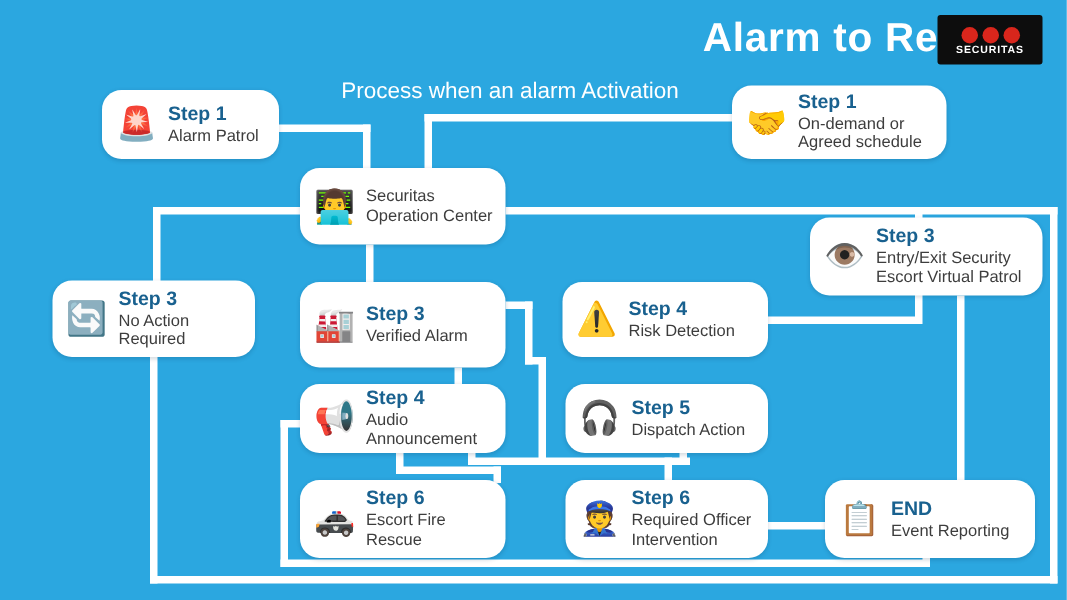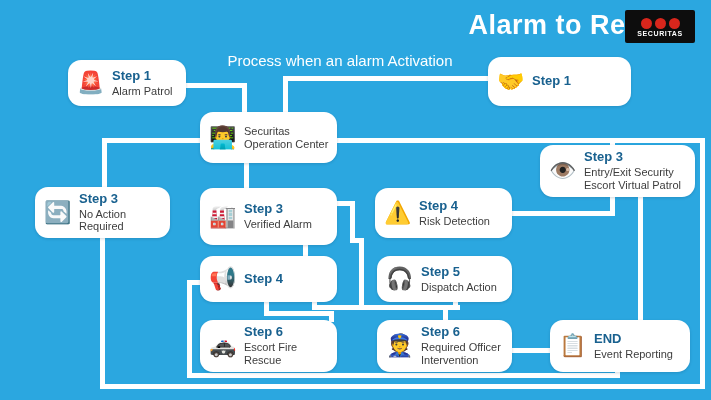--- a/index.html
+++ b/index.html
@@ -111,20 +111,21 @@
     <div class="txt">
         <div class="step">Step 1</div>
     <div class="desc">Alarm Patrol</div>
       </div>
   </div>
 
   <div class="node" id="node-on-demand" style="left:488px;top:57px;width:143px;height:49px">
     <span class="icon">🤝</span>
     <div class="txt">
         <div class="step">Step 1</div>
+    <div class="desc">On-demand or Agreed schedule</div>
       </div>
   </div>
 
   <div class="node" id="node-operation-center" style="left:200px;top:112px;width:137px;height:51px">
     <span class="icon">👨‍💻</span>
     <div class="txt">
     <div class="desc">Securitas Operation Center</div>
       </div>
   </div>
 
@@ -157,20 +158,21 @@
     <div class="txt">
         <div class="step">Step 3</div>
     <div class="desc">Entry/Exit Security Escort Virtual Patrol</div>
       </div>
   </div>
 
   <div class="node" id="node-audio" style="left:200px;top:256px;width:137px;height:46px">
     <span class="icon">📢</span>
     <div class="txt">
         <div class="step">Step 4</div>
+    <div class="desc">Audio Announcement</div>
       </div>
   </div>
 
   <div class="node" id="node-dispatch" style="left:377px;top:256px;width:135px;height:46px">
     <span class="icon">🎧</span>
     <div class="txt">
         <div class="step">Step 5</div>
     <div class="desc">Dispatch Action</div>
       </div>
   </div>

